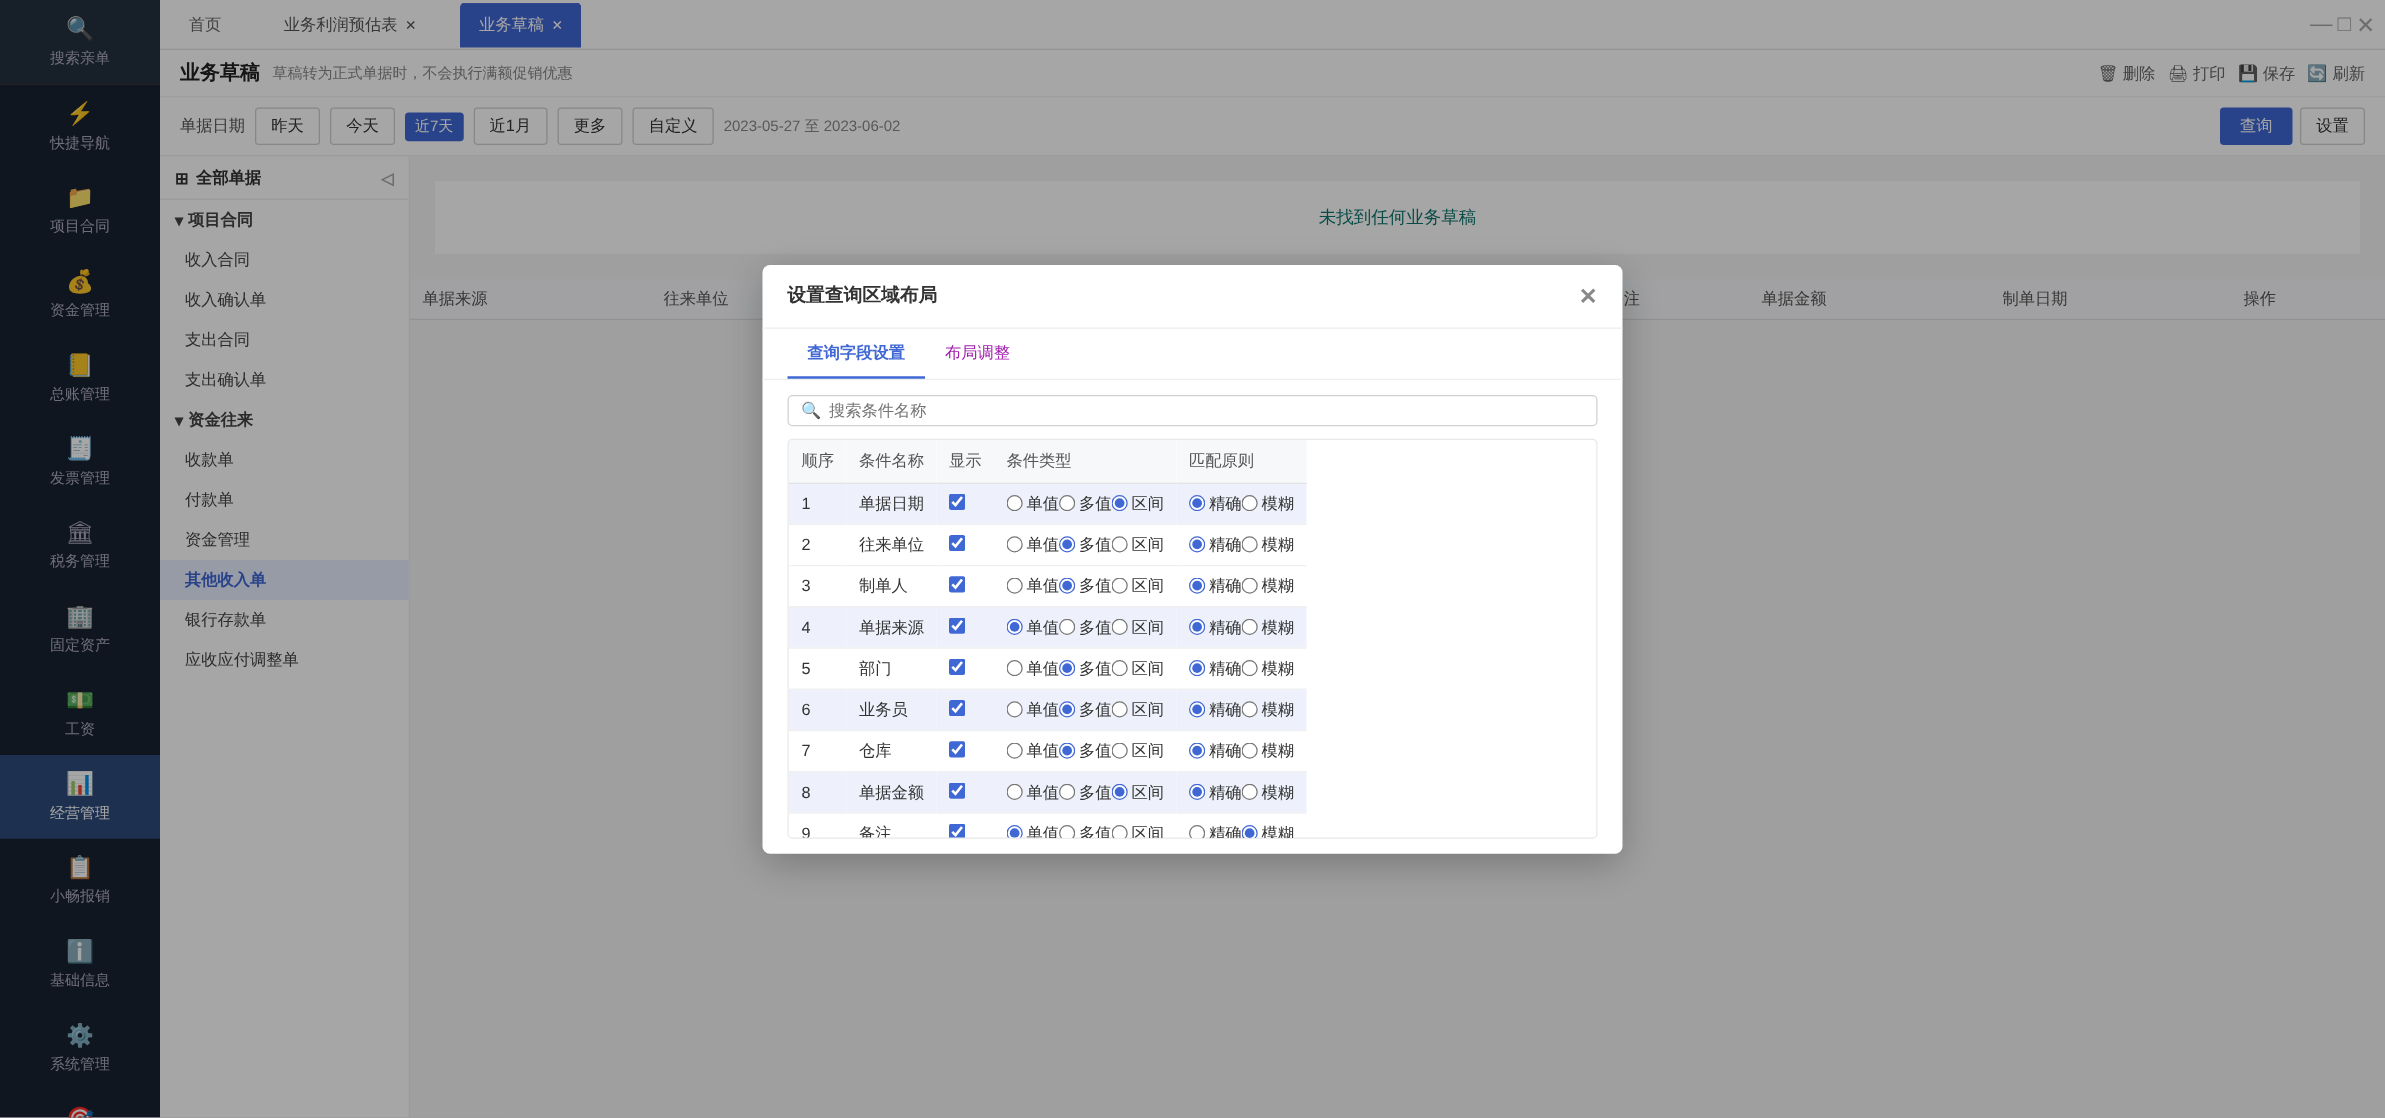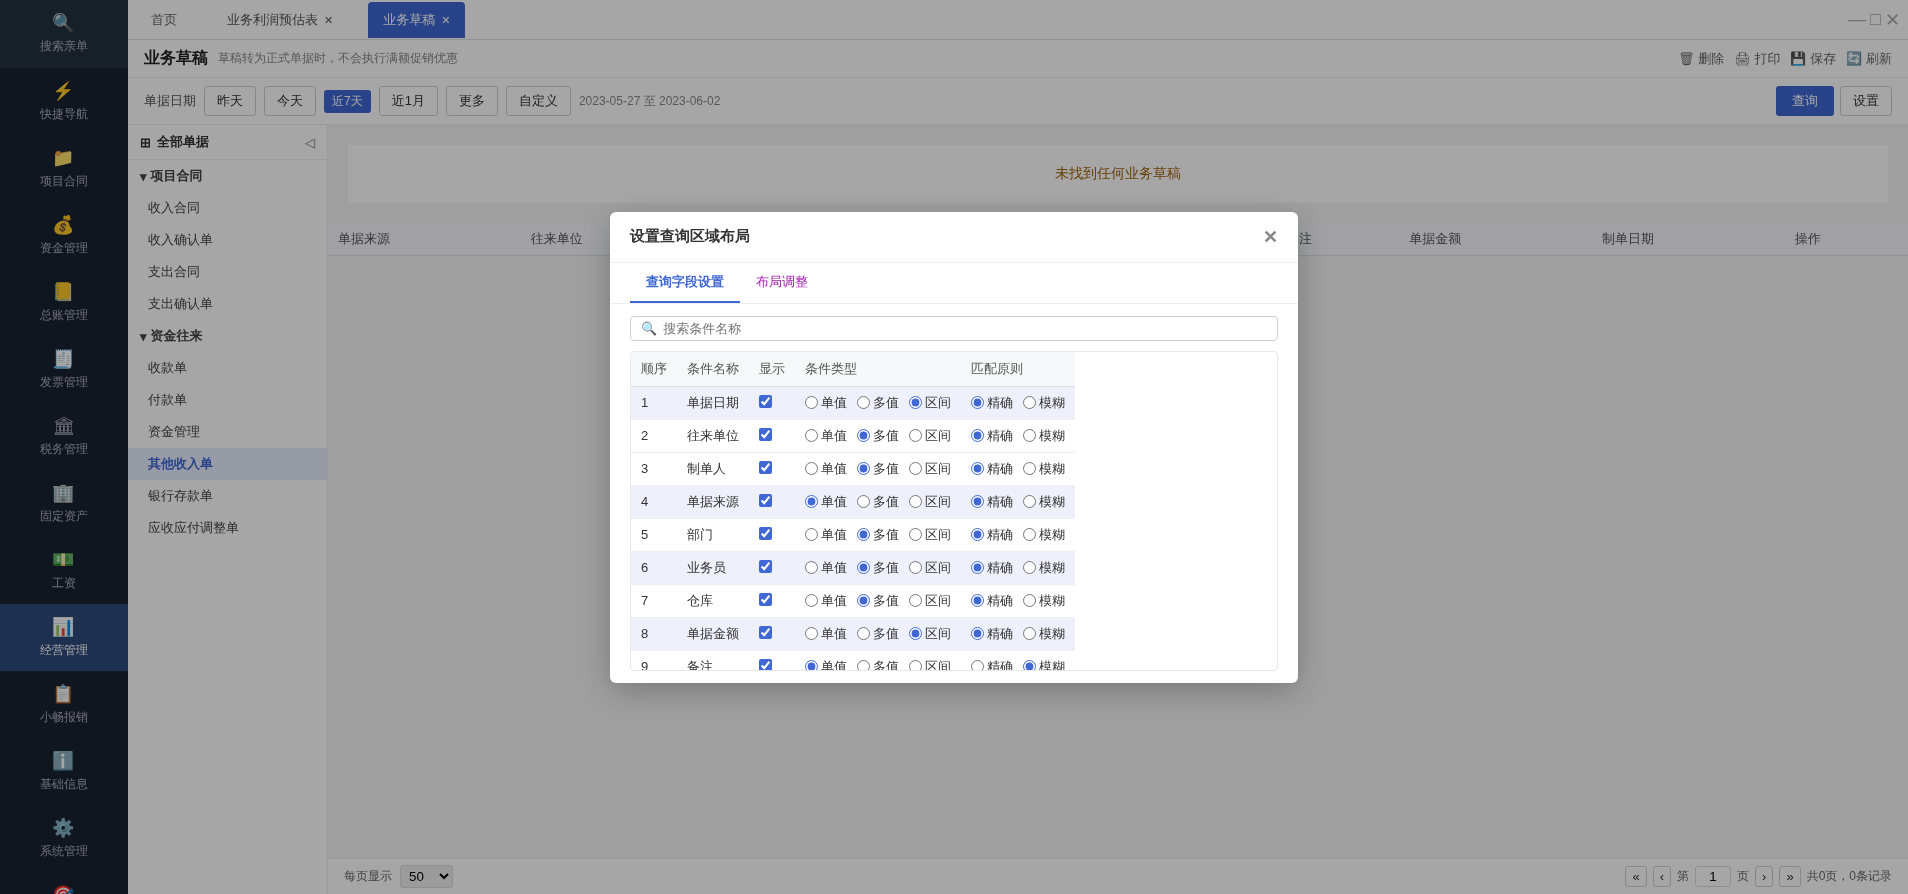--- a/index.html
+++ b/index.html
@@ -250,21 +250,21 @@
       border-bottom: 1px solid #e0e0e0;
       white-space: nowrap;
     }
     .settings-table td {
       padding: 7px 10px;
       border-bottom: 1px solid #f0f0f0;
       white-space: nowrap;
     }
     .settings-table tr.row-highlight { background: #eef1fb; }
 
-    .radio-group { display: flex; align-items: flex-end; gap: 10px; }
+    .radio-group { display: flex; align-items: flex-end; }
     .radio-item { display: flex; align-items: center; gap: 3px; cursor: pointer; }
     .radio-item input[type=radio] { accent-color: #4068d4; cursor: pointer; }
     .checkbox-item input[type=checkbox] { accent-color: #4068d4; cursor: pointer; }
 
     
     .dialog-footer {
       display: flex;
       justify-content: flex-end;
       gap: 10px;
       padding: 14px 20px;
@@ -451,21 +451,21 @@
       </div>
       <div class="tree-item">
         <span>银行存款单</span>
       </div>
       <div class="tree-item">
         <span>应收应付调整单</span>
       </div>
     </div>
 
     <div class="main-content">
-      <div style="background:#fff; padding:20px; text-align:center; color:#a16207; font-size:14px; margin:20px;">
+      <div style="background:#fff; padding:20px; text-align:center; color:#0f766e; font-size:14px; margin:20px;">
         <span>未找到任何业务草稿</span>
       </div>
       <div style="overflow:auto; flex:1;">
         <table class="bg-table">
           <thead>
             <tr>
               <th>单据来源</th>
               <th>往来单位</th>
               <th>制单人</th>
               <th>部门</th>
@@ -474,37 +474,20 @@
               <th>备注</th>
               <th>单据金额</th>
               <th>制单日期</th>
               <th>操作</th>
             </tr>
           </thead>
           <tbody></tbody>
         </table>
       </div>
 
-      <div class="bottom-bar">
-        <span>每页显示</span>
-        <select style="border:1px solid #ddd; padding:2px 4px; border-radius:3px;">
-          <option>50</option>
-          <option>100</option>
-        </select>
-        <span class="right" style="margin-left:auto; display:flex; align-items:center; gap:6px;">
-          <button class="btn-default" style="padding:2px 6px;">«</button>
-          <button class="btn-default" style="padding:2px 6px;">‹</button>
-          <span>第</span>
-          <input type="text" value="1" style="width: 36px; border: 1px solid rgb(221, 221, 221); padding: 2px 4px; text-align: center; border-radius: 3px;">
-          <span>页</span>
-          <button class="btn-default" style="padding:2px 6px;">›</button>
-          <button class="btn-default" style="padding:2px 6px;">»</button>
-          <span>共0页，0条记录</span>
-        </span>
-      </div>
     </div>
   </div>
 </div>
 
 <div class="overlay">
   <div class="dialog">
 
     <div class="dialog-header">
       <span>设置查询区域布局</span>
       <span class="dialog-close">✕</span>

